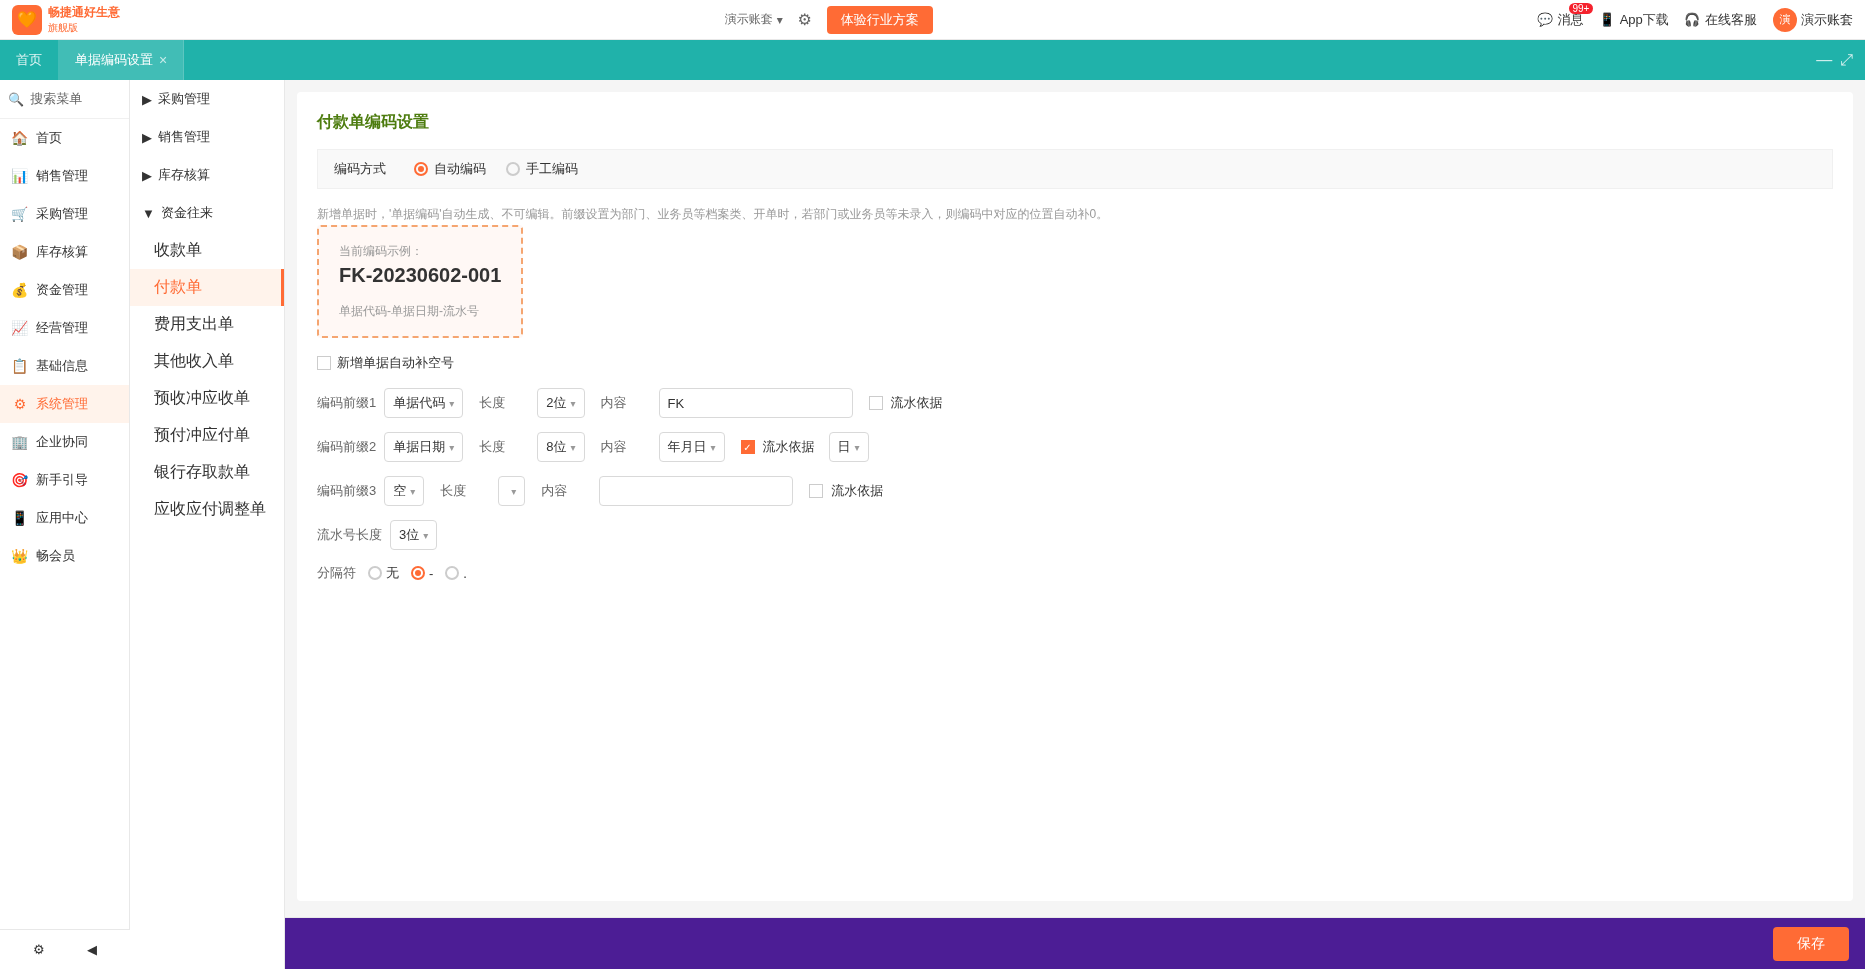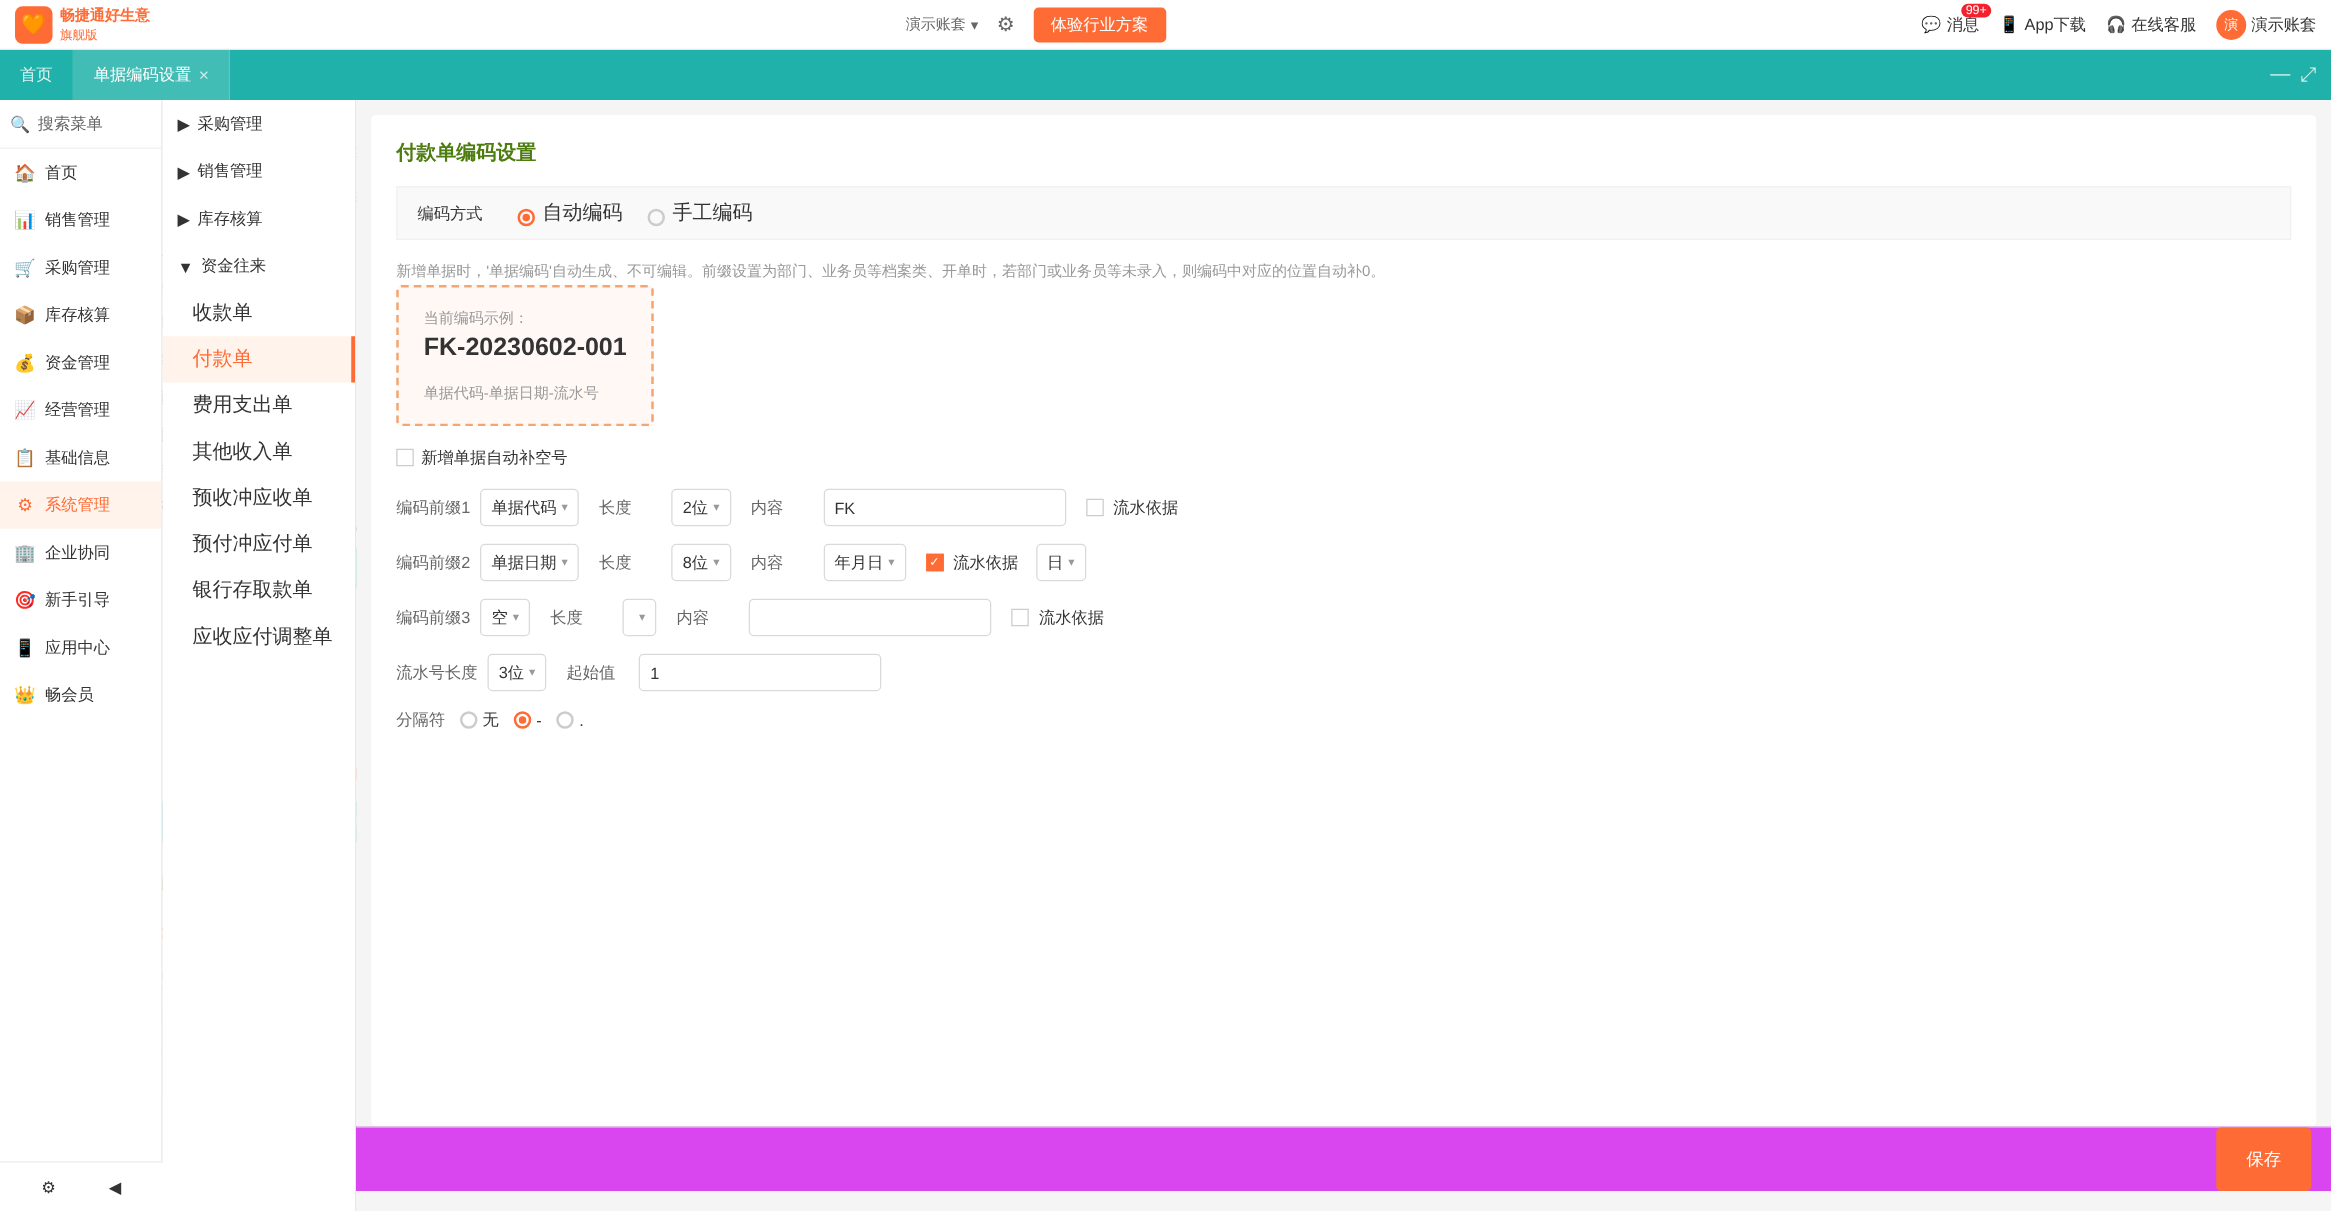--- a/index.html
+++ b/index.html
@@ -157,21 +157,21 @@
     .encoding-type-row {
       background: #f9f9f9;
       border: 1px solid #f0f0f0;
       padding: 10px 16px;
       margin-bottom: 16px;
       display: flex;
       align-items: center;
       gap: 20px;
     }
     .encoding-type-label { font-size: 13px; color: #333; margin-right: 8px; }
-    .radio-item { display: flex; align-items: flex-end; gap: 6px; cursor: pointer; font-size: 16px; }
+    .radio-item { display: flex; align-items: center; gap: 6px; cursor: pointer; font-size: 13px; }
     .radio-circle { width: 14px; height: 14px; border-radius: 50%; border: 2px solid #ccc; display: flex; align-items: center; justify-content: center; }
     .radio-circle.checked { border-color: #ff6b35; }
     .radio-circle.checked::after { content: ''; width: 6px; height: 6px; border-radius: 50%; background: #ff6b35; }
 
     
     .info-text {
       font-size: 12px;
       color: #999;
       margin-bottom: 1px;
       line-height: 1.6;
@@ -217,25 +217,26 @@
     .checkbox-checked { width: 14px; height: 14px; border: 1px solid #ff6b35; background: #ff6b35; display: flex; align-items: center; justify-content: center; cursor: pointer; color: white; font-size: 10px; }
 
     
     .sep-row { display: flex; align-items: center; gap: 12px; margin-bottom: 14px; }
     .sep-label { font-size: 13px; color: #666; }
     .sep-radio-item { display: flex; align-items: center; gap: 4px; font-size: 13px; cursor: pointer; }
 
     
     .footer {
       position: fixed;
-      bottom: 16px; left: 285px; right: 0;
+      bottom: 0; left: 285px; right: 0;
       height: 52px;
-      background: #d946ef;
+      background: #4c1d95;
       border-top: 1px solid #e8e8e8;
       display: flex;
+      align-items: center;
       justify-content: flex-end;
       padding: 0 16px;
     }
     .save-btn {
       background: #ff6b35;
       color: white;
       border: none;
       padding: 8px 24px;
       border-radius: 4px;
       cursor: pointer;
@@ -537,24 +538,20 @@
 
     
     <div class="form-row">
       <div class="form-field">
         <span class="form-label">流水号长度</span>
         <div class="select-wrapper">
           <span>3位</span>
           <span class="select-arrow">▾</span>
         </div>
       </div>
-      <div class="form-field">
-        <span class="form-label">起始值</span>
-        <input class="form-input has-value" style="min-width: 80px;" value="1">
-      </div>
     </div>
 
     
     <div class="sep-row">
       <span class="sep-label">分隔符</span>
       <div class="sep-radio-item">
         <div class="radio-circle"></div>
         <span>无</span>
       </div>
       <div class="sep-radio-item">

